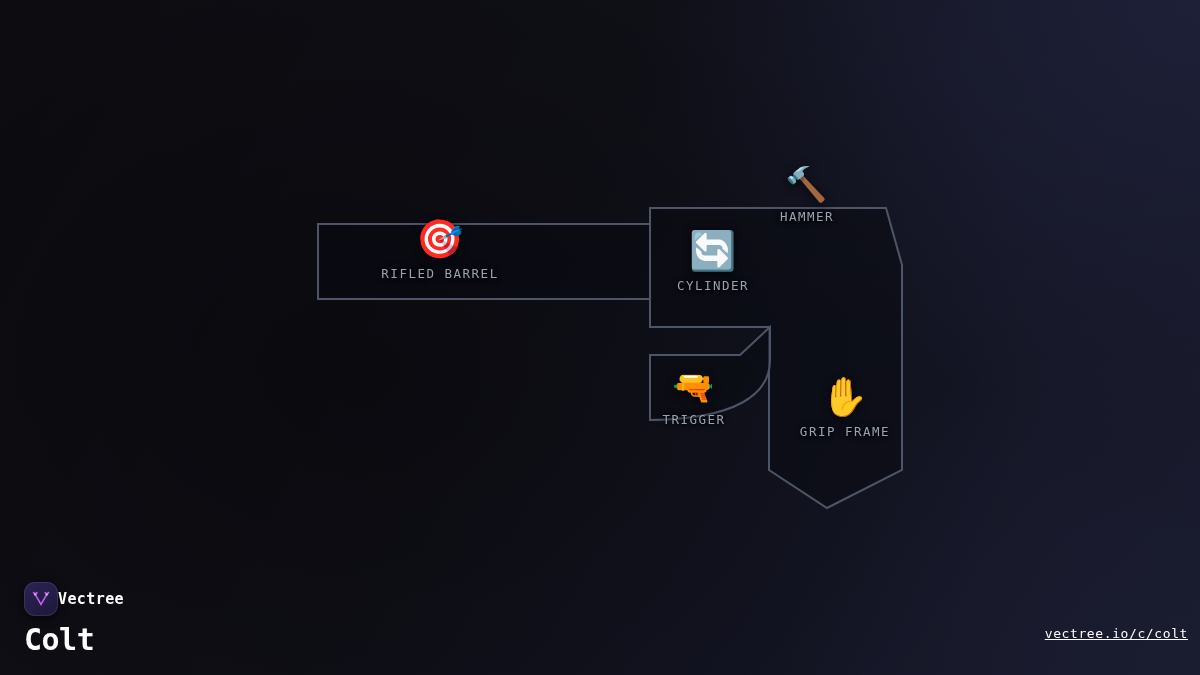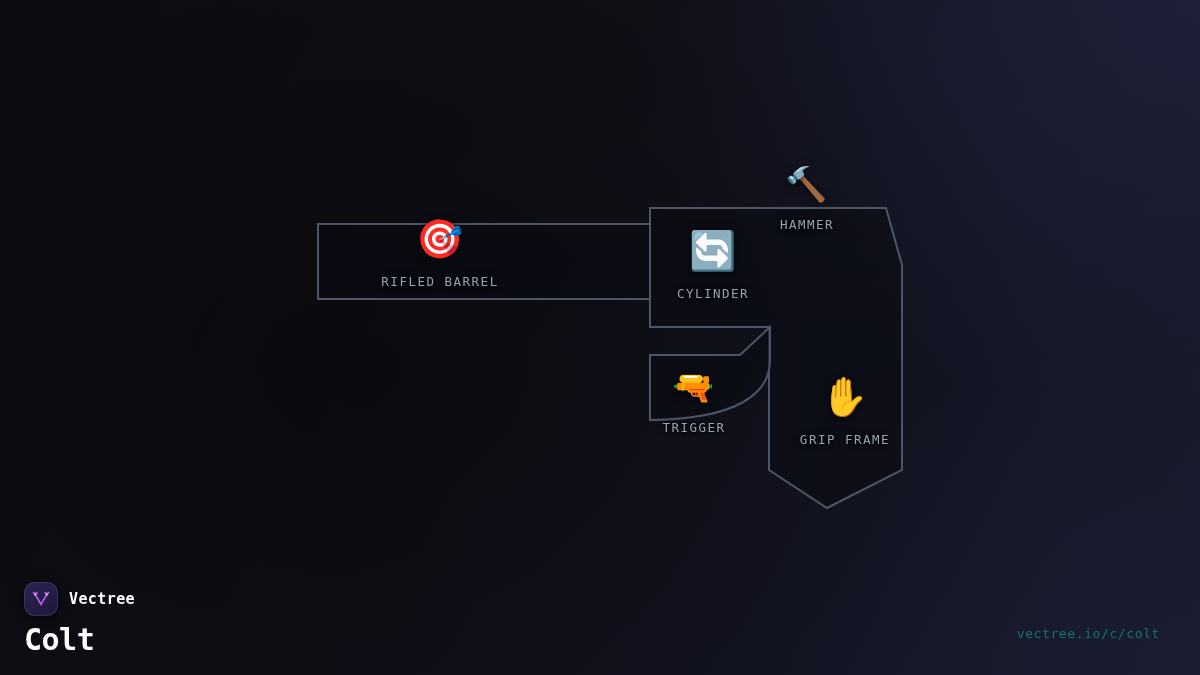--- a/index.html
+++ b/index.html
@@ -63,21 +63,21 @@
     font-size: 38px;
     line-height: 1;
     height: 46px;
     display: flex;
     align-items: center;
     justify-content: center;
     filter: drop-shadow(0 2px 5px rgba(0,0,0,0.75));
   }
   .part-icon.icon-sm { font-size: 34px; height: 42px; }
   .part-label {
-    margin-top: 12px;
+    margin-top: 4px;
     font-family: "DejaVu Sans Mono", "Liberation Mono", monospace;
     font-size: 12.5px;
     letter-spacing: 1.5px;
     color: #9aa3b2;
     text-transform: uppercase;
     text-shadow: 0 1px 3px rgba(0,0,0,0.95), 0 0 6px rgba(0,0,0,0.9);
   }
 
   
   #node-rifled-barrel { left: 440px; top: 216px; }
@@ -88,21 +88,20 @@
 
   
   #brand-block {
     position: absolute;
     left: 24px;
     bottom: 20px;
   }
   #brand-row {
     display: flex;
     align-items: center;
-    gap: 11px;
     margin-bottom: 8px;
   }
   #brand-logo {
     width: 34px;
     height: 34px;
     border-radius: 11px;
     background: linear-gradient(150deg, #2b2350 0%, #241d45 55%, #1d1838 100%);
     box-shadow: 0 2px 8px rgba(0,0,0,0.6), inset 0 0 0 1px rgba(150,110,220,0.20);
     display: flex;
     align-items: center;
@@ -119,26 +118,27 @@
   #page-title {
     font-family: "DejaVu Sans Mono", "Liberation Mono", monospace;
     font-size: 30px;
     font-weight: bold;
     color: #ffffff;
     letter-spacing: -0.5px;
     line-height: 1.05;
   }
   #site-url {
     position: absolute;
-    right: 40px;
+    right: 12px;
     bottom: 34px;
     font-family: "DejaVu Sans Mono", "Liberation Mono", monospace;
     font-size: 13px;
-    color: #0f766e;
+    color: #ffffff;
     letter-spacing: 0.6px;
+    text-decoration: underline;
   }
 </style>
 </head>
 <body>
 
 <div id="bg-gradient"></div>
 <div id="bg-vignette"></div>
 
 <div id="diagram-stage">
 

